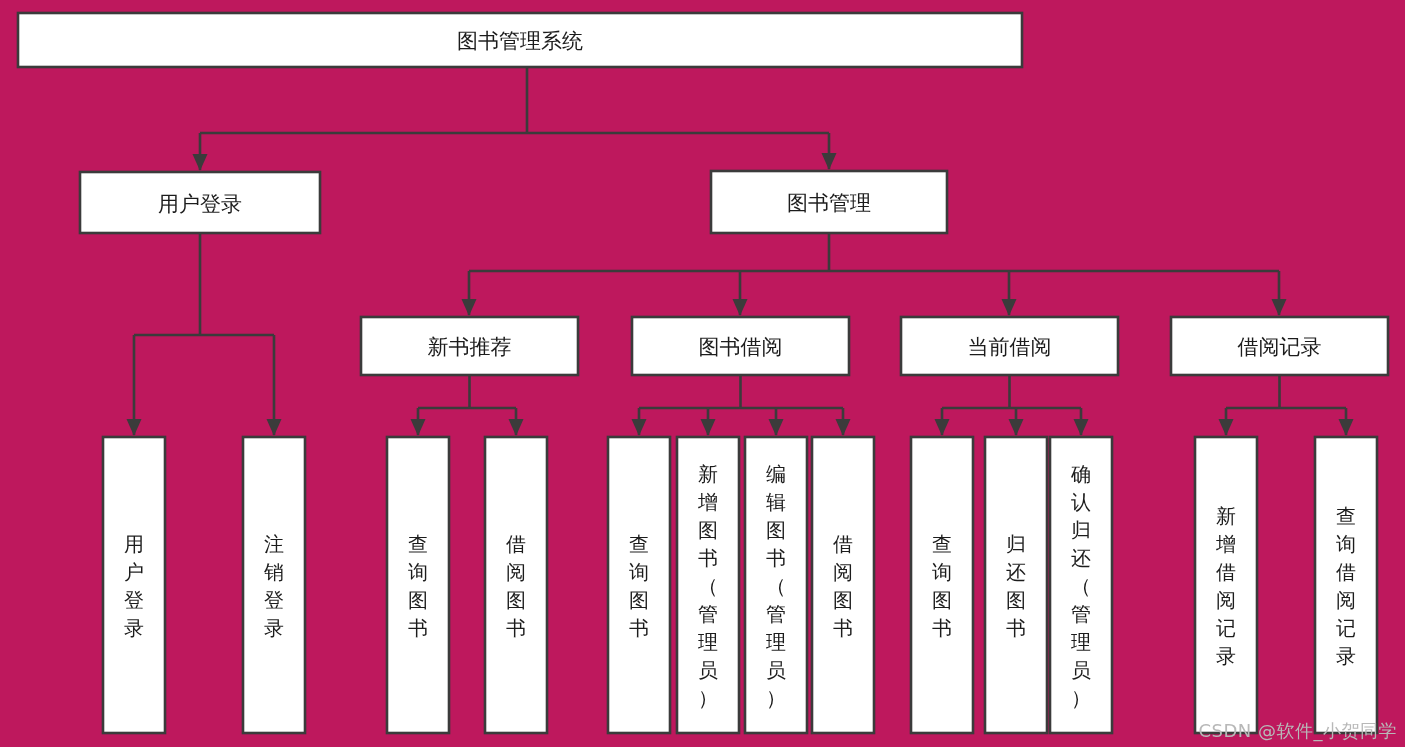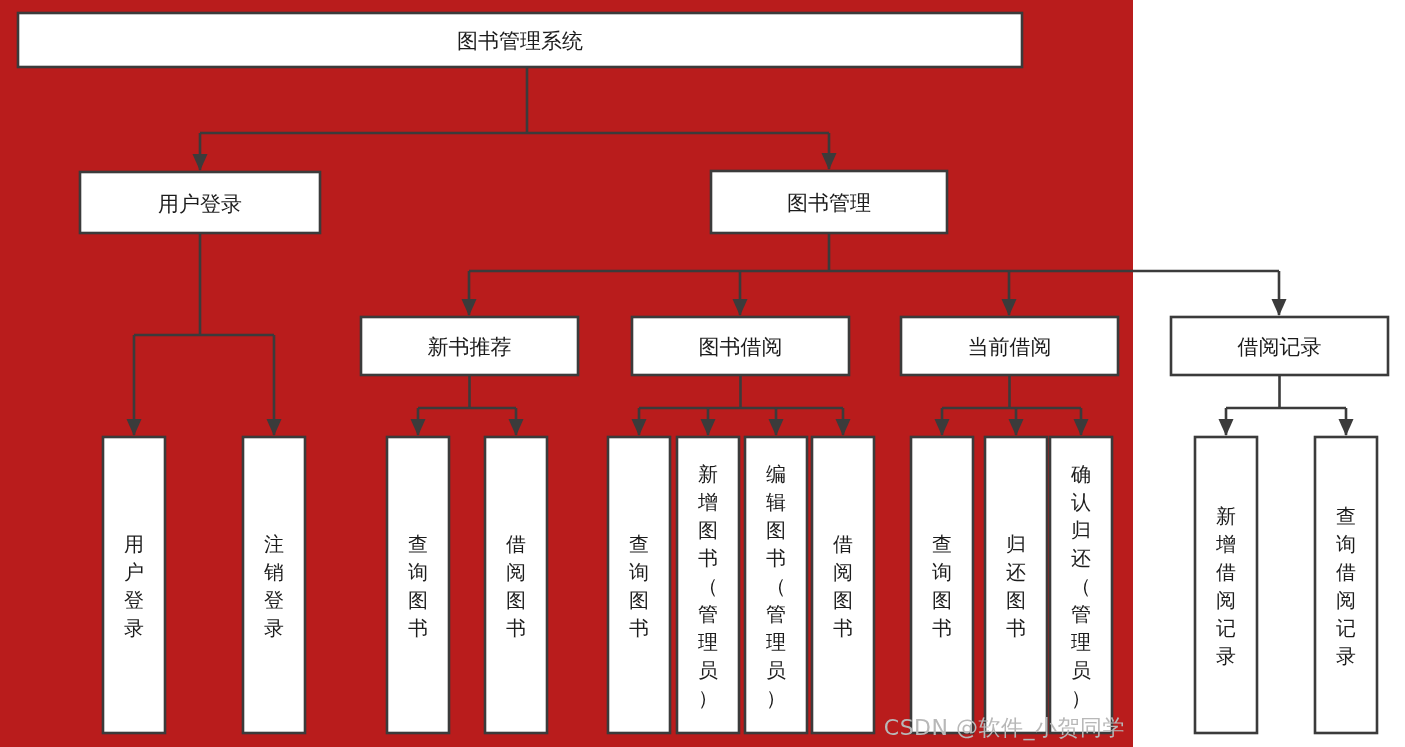--- a/index.html
+++ b/index.html
@@ -8,23 +8,23 @@
     background: #ffffff;
   }
   body {
     width: 1405px;
     height: 747px;
     font-family: "DejaVu Sans", "Liberation Sans", sans-serif;
     overflow: hidden;
   }
   #diagram-root {
     position: relative;
-    width: 1133px;
+    width: 1405px;
     height: 747px;
-    background: #b91c1c;
+    background: #be185d;
   }
   svg#tree-svg {
     position: absolute;
     left: 0;
     top: 0;
     width: 1405px;
     height: 747px;
   }
   .node-box {
     fill: #ffffff;
@@ -52,21 +52,21 @@
     font-family: "DejaVu Sans", "Liberation Sans", sans-serif;
     font-size: 20px;
     fill: #1c1c1c;
     text-anchor: middle;
   }
   .watermark {
     position: absolute;
     right: 8px;
     bottom: 4px;
     font-family: "DejaVu Sans", "Liberation Sans", sans-serif;
-    font-size: 22px;
+    font-size: 18px;
     color: #b8b8b8;
     white-space: nowrap;
     letter-spacing: 0.5px;
   }
 </style>
 </head>
 <body>
 
 <div id="diagram-root">
 

